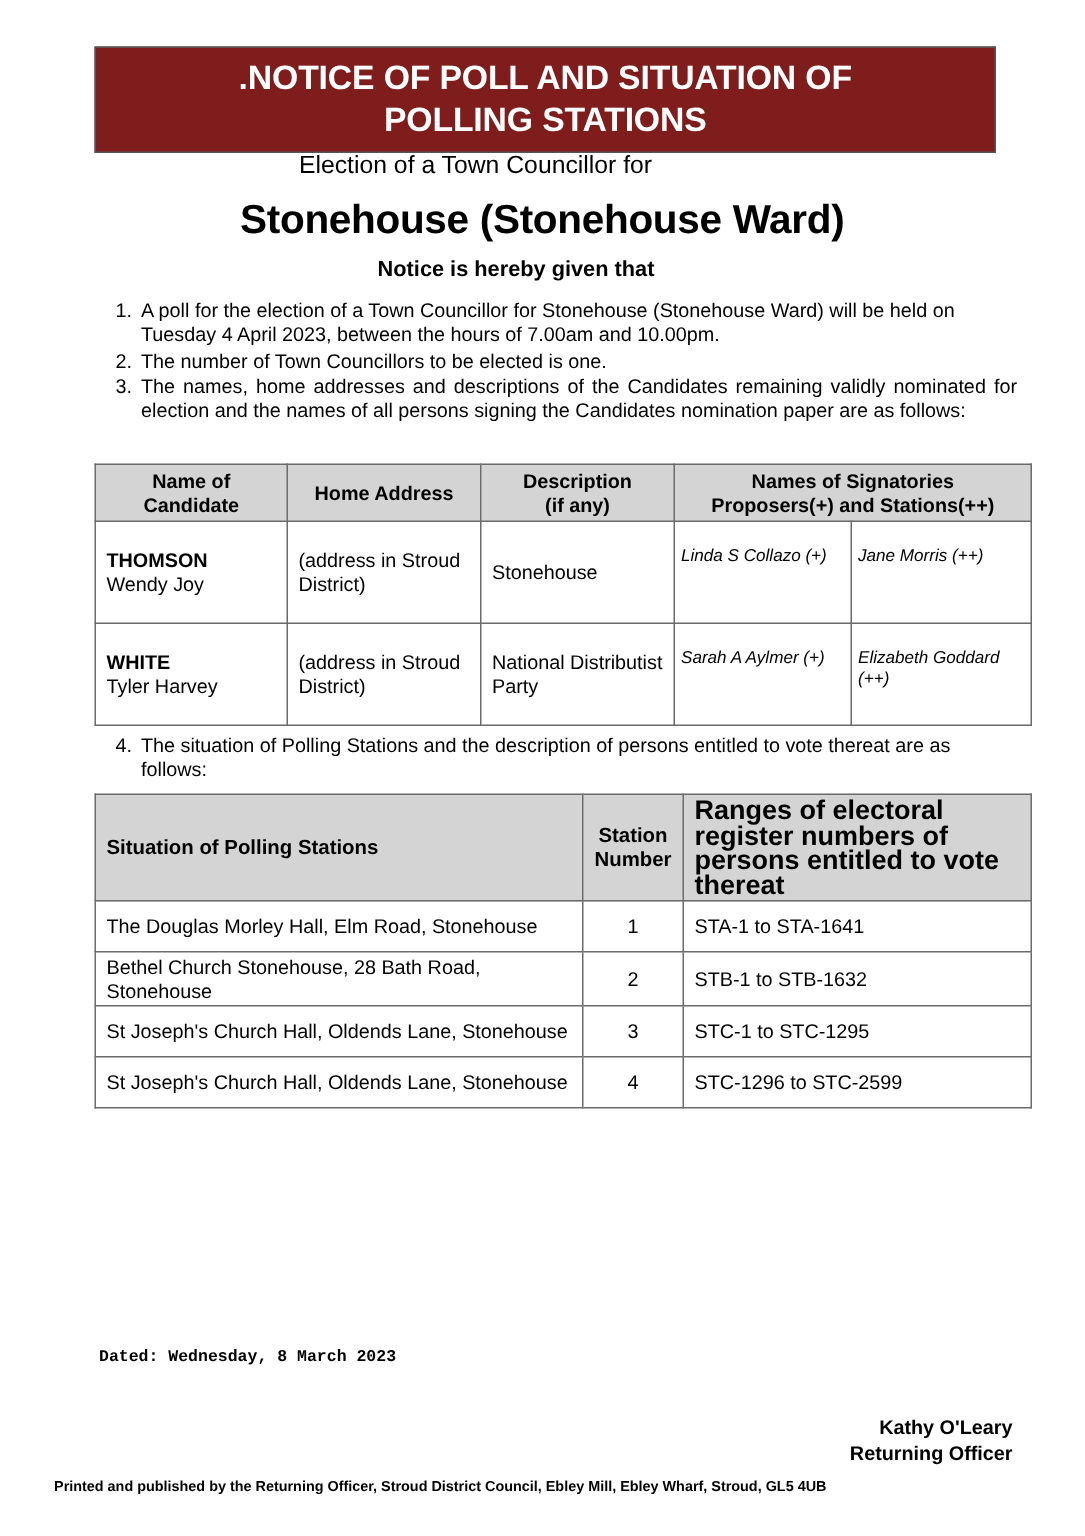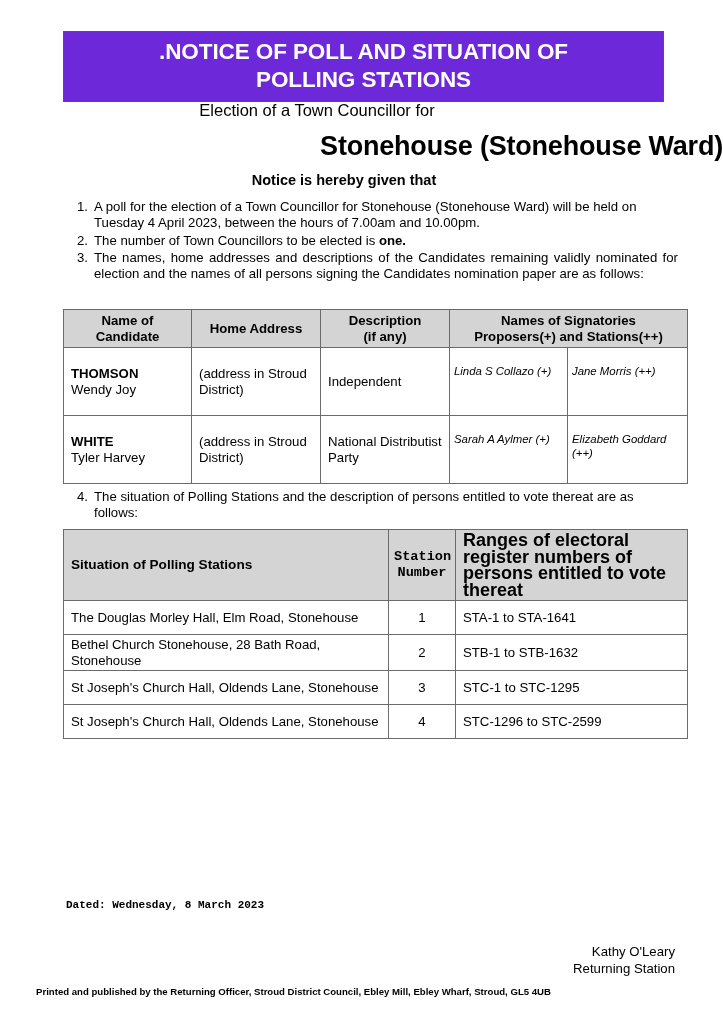--- a/index.html
+++ b/index.html
@@ -23,21 +23,21 @@
     box-sizing: border-box;
   }
 
   
   .banner {
     position: absolute;
     left: 63px;
     top: 31px;
     width: 601px;
     box-sizing: border-box;
-    background: #6d28d9;
+    background: #7f1d1d;
     border: 1px solid #555555;
     color: #ffffff;
     text-align: center;
     font-size: 22.5px;
     font-weight: bold;
     line-height: 28px;
     padding: 6px 4px 7px 4px;
     letter-spacing: -0.1px;
   }
   .banner .lead-dot {
@@ -52,21 +52,21 @@
     width: 634px;
     text-align: center;
     font-size: 16.5px;
     font-weight: normal;
   }
   .subtitle2 {
     position: absolute;
     left: 0;
     top: 131px;
     width: 723px;
-    text-align: right;
+    text-align: center;
     font-size: 27px;
     font-weight: bold;
     letter-spacing: -0.2px;
   }
   .subtitle3 {
     position: absolute;
     left: 0;
     top: 172px;
     width: 688px;
     text-align: center;
@@ -92,21 +92,21 @@
     position: absolute;
     left: 3px;
     top: 0;
     width: 22px;
     text-align: right;
   }
   .clause.justify .body {
     text-align: justify;
   }
   .clause .body { display: block; }
-  .clause b { font-weight: bold; }
+  .clause b { font-weight: normal; }
 
   .clause4 {
     position: absolute;
     left: 63px;
     top: 489px;
     width: 615px;
     font-size: 13.2px;
     line-height: 16.3px;
     padding-left: 31px;
     box-sizing: border-box;
@@ -187,21 +187,20 @@
   }
   #polling-table thead th.situation-h {
     text-align: left;
     vertical-align: middle;
     font-size: 13.6px;
     padding-left: 7px;
   }
   #polling-table thead th.station-h {
     font-size: 13.6px;
     line-height: 16px;
-    font-family: Liberation Mono, monospace;
   }
   #polling-table thead th.ranges-h {
     text-align: left;
     vertical-align: middle;
     font-size: 18px;
     line-height: 16.5px;
     padding-left: 7px;
   }
   #polling-table tbody td.situation {
     vertical-align: middle;
@@ -229,21 +228,21 @@
     font-size: 11px;
     font-weight: bold;
     font-family: Liberation Mono, monospace;
   }
   .footer-signoff {
     position: absolute;
     right: 48px;
     top: 944px;
     text-align: right;
     font-size: 13.2px;
-    font-weight: normal;
+    font-weight: bold;
     line-height: 16.5px;
   }
   .footer-signoff span { display: block; }
   .footer-print {
     position: absolute;
     left: 0;
     top: 986px;
     width: 587px;
     text-align: center;
     font-size: 9.6px;
@@ -304,21 +303,21 @@
         </th>
       </tr>
     </thead>
     <tbody>
       <tr>
         <td class="cand-name">
           <span class="surname">THOMSON</span>
           <span class="forename">Wendy Joy</span>
         </td>
         <td class="cand-addr">(address in Stroud District)</td>
-        <td class="cand-desc">Independent</td>
+        <td class="cand-desc">Stonehouse</td>
         <td class="sig">Linda S Collazo (+)</td>
         <td class="sig">Jane Morris (++)</td>
       </tr>
       <tr>
         <td class="cand-name">
           <span class="surname">WHITE</span>
           <span class="forename">Tyler Harvey</span>
         </td>
         <td class="cand-addr">(address in Stroud District)</td>
         <td class="cand-desc">National Distributist Party</td>
@@ -369,17 +368,17 @@
         <td class="situation">St Joseph's Church Hall, Oldends Lane, Stonehouse</td>
         <td class="station-no">4</td>
         <td class="ranges">STC-1296 to STC-2599</td>
       </tr>
     </tbody>
   </table>
 
   <div class="footer-dated">Dated: Wednesday, 8 March 2023</div>
   <div class="footer-signoff">
     <span>Kathy O'Leary</span>
-    <span>Returning Station</span>
+    <span>Returning Officer</span>
   </div>
   <div class="footer-print">Printed and published by the Returning Officer, Stroud District Council, Ebley Mill, Ebley Wharf, Stroud, GL5 4UB</div>
 
 </div>
 
 </body></html>

